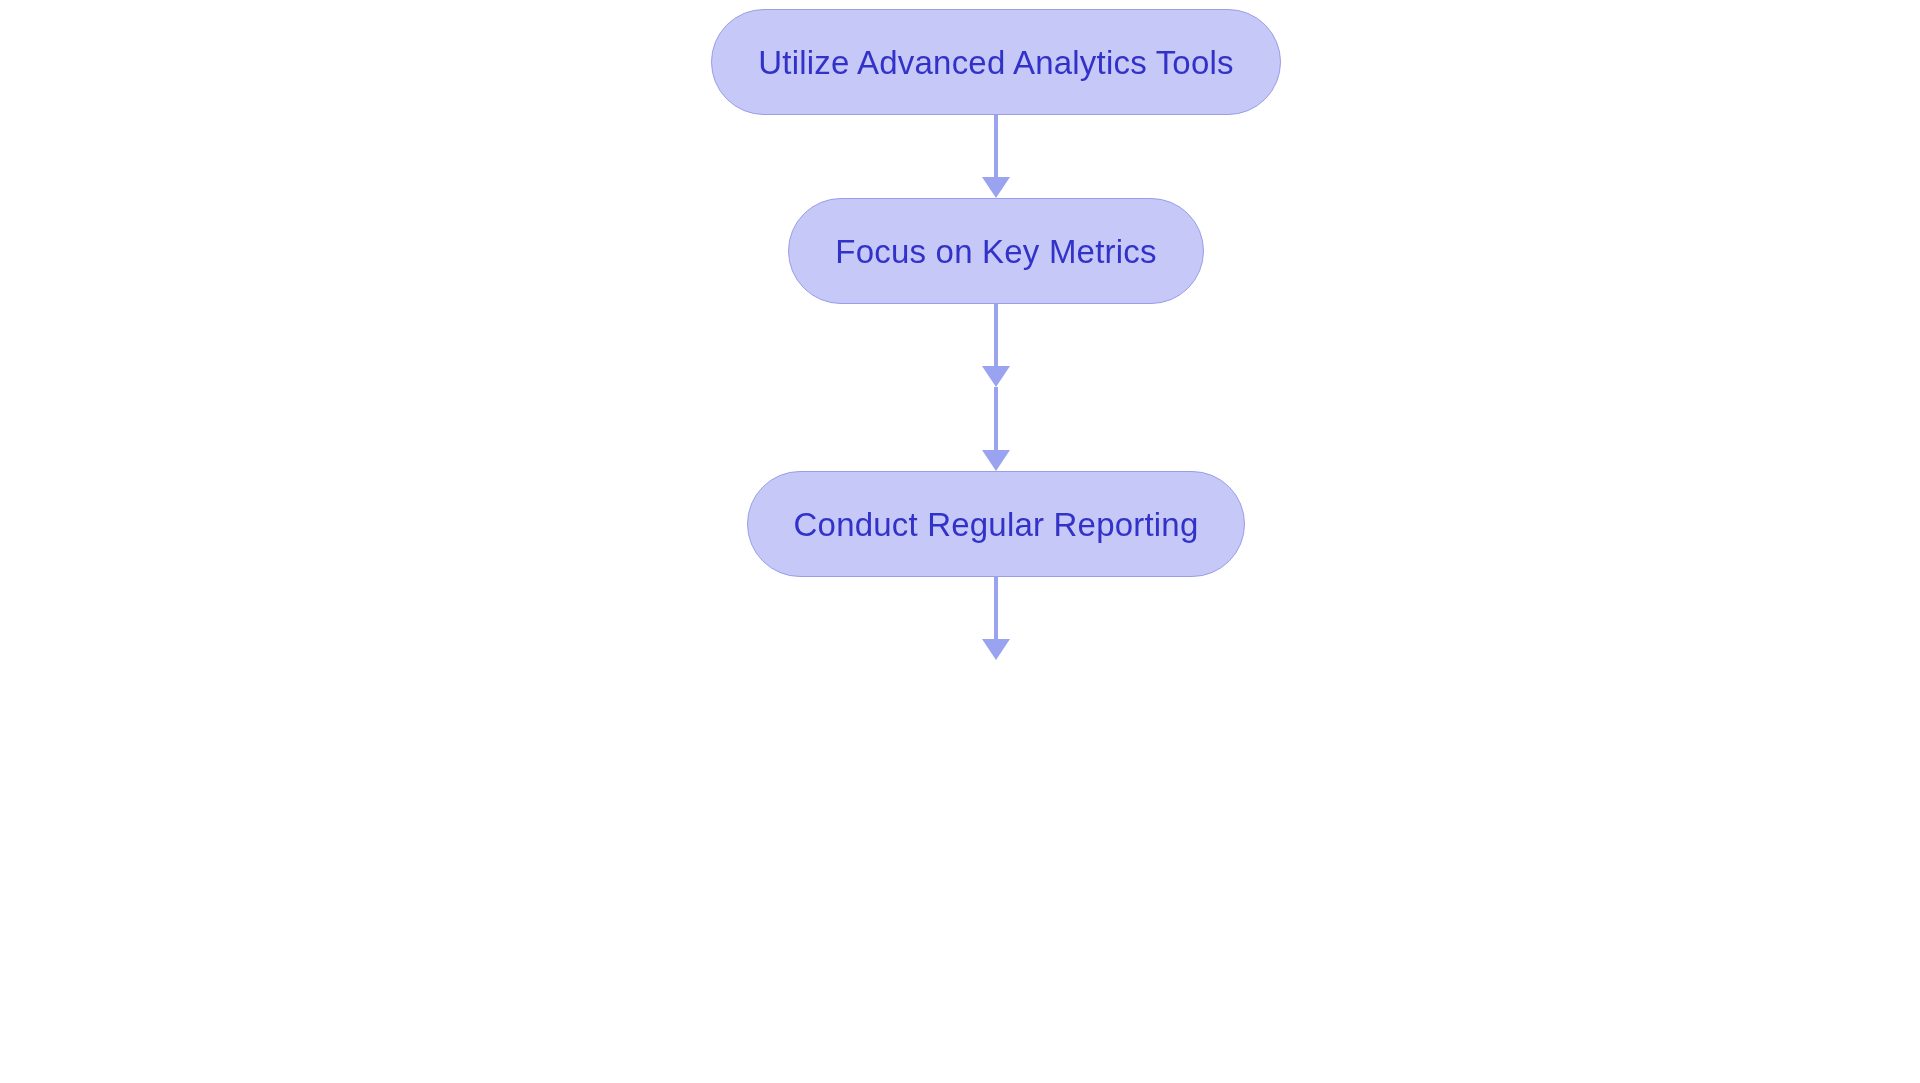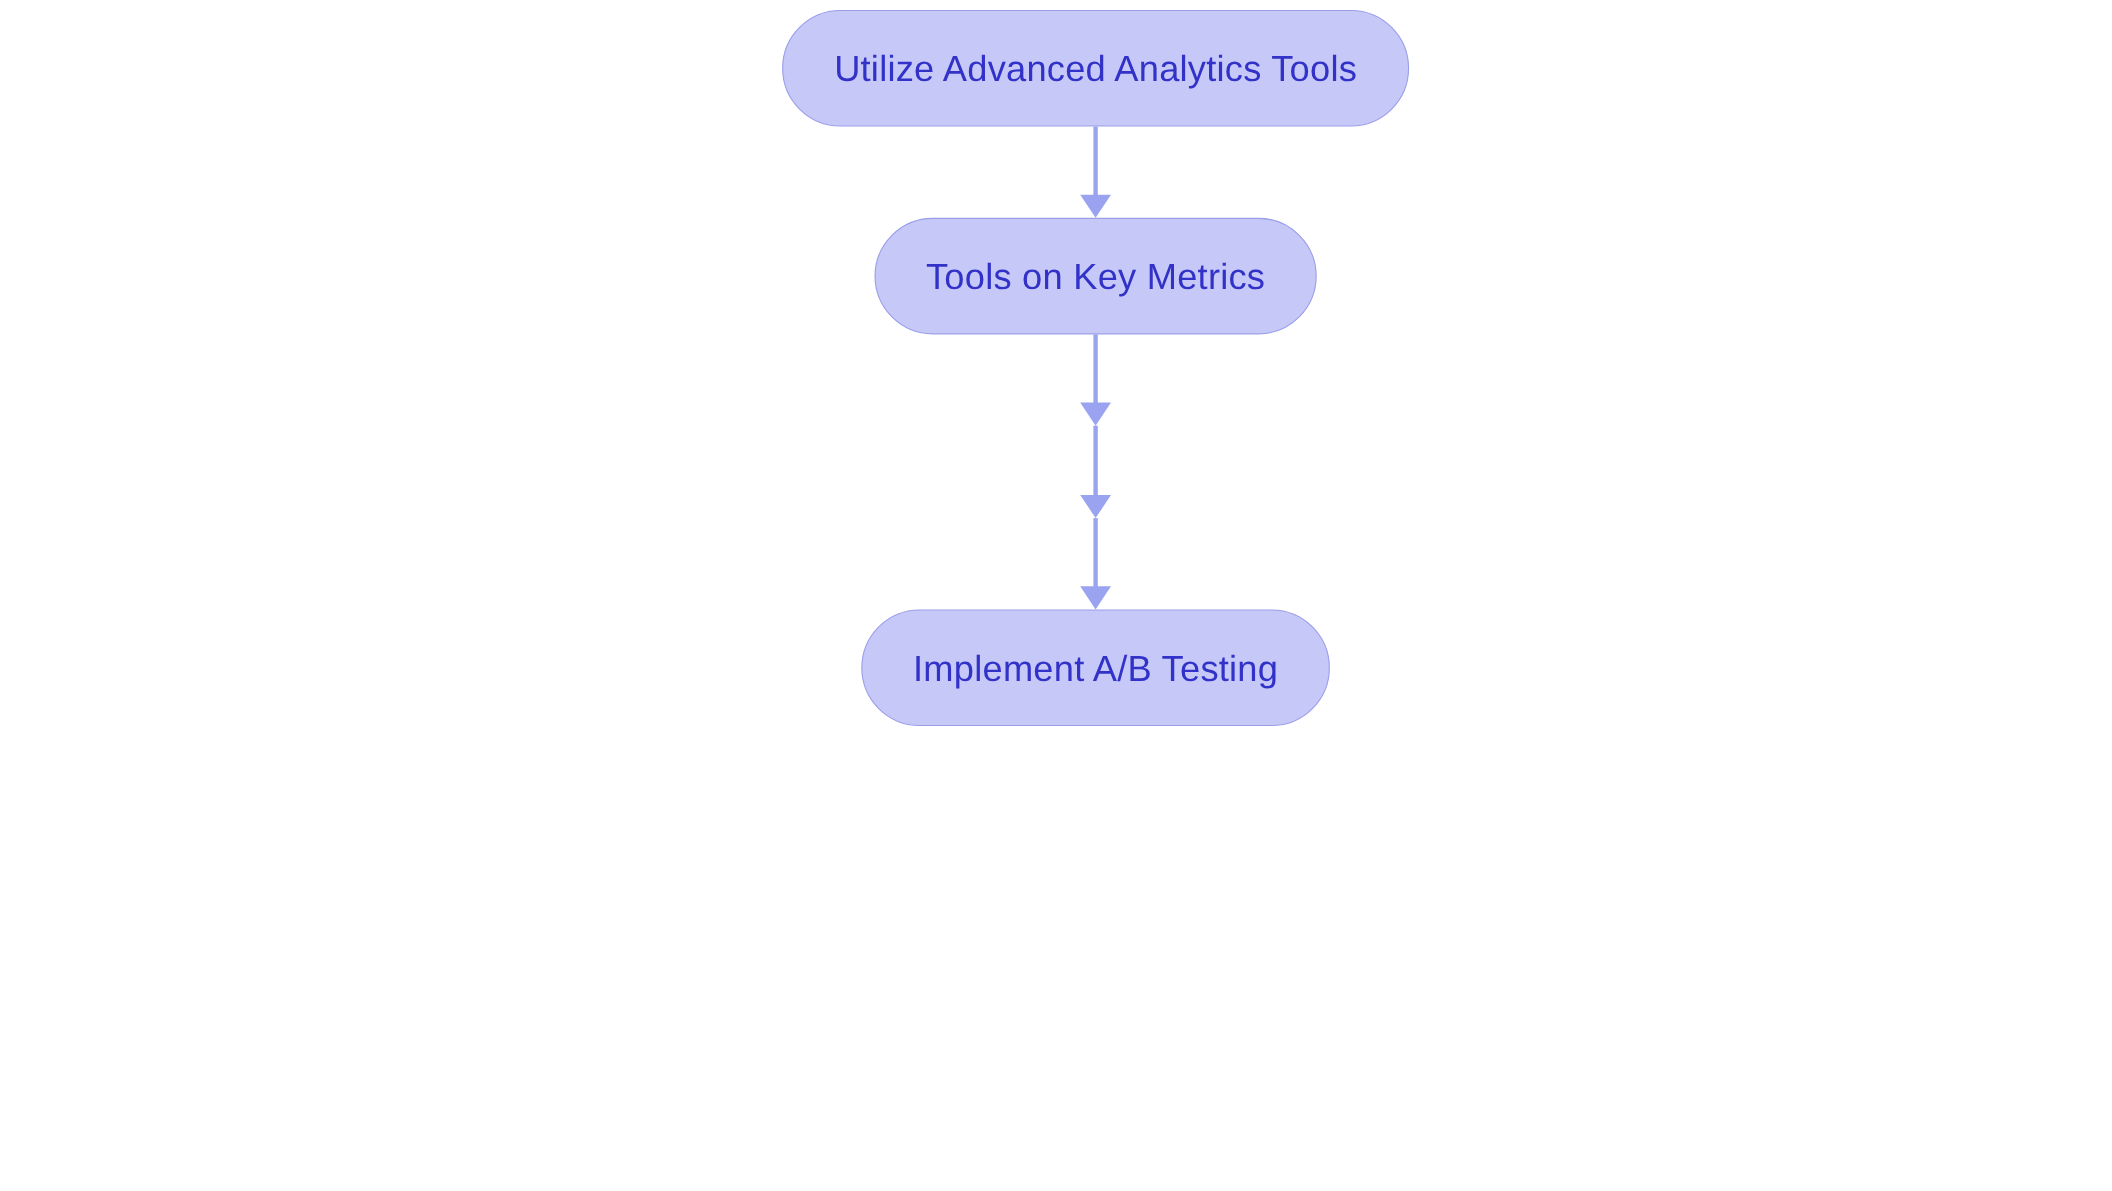--- a/index.html
+++ b/index.html
@@ -102,38 +102,38 @@
     <div class="flow-node">
       <span class="node-label">Utilize Advanced Analytics Tools</span>
     </div>
 
     <div class="flow-connector gap-1">
       <div class="connector-line"></div>
       <div class="connector-arrowhead"></div>
     </div>
 
     <div class="flow-node">
-      <span class="node-label">Tools on Key Metrics</span>
+      <span class="node-label">Focus on Key Metrics</span>
     </div>
 
     <div class="flow-connector gap-2">
       <div class="connector-line"></div>
       <div class="connector-arrowhead"></div>
     </div>
 
 
     <div class="flow-connector gap-3">
       <div class="connector-line"></div>
       <div class="connector-arrowhead"></div>
     </div>
 
+    <div class="flow-node">
+      <span class="node-label">Conduct Regular Reporting</span>
+    </div>
 
     <div class="flow-connector gap-4">
       <div class="connector-line"></div>
       <div class="connector-arrowhead"></div>
     </div>
 
-    <div class="flow-node">
-      <span class="node-label">Implement A/B Testing</span>
-    </div>
 
   </div>
 </div>
 
 </body></html>

